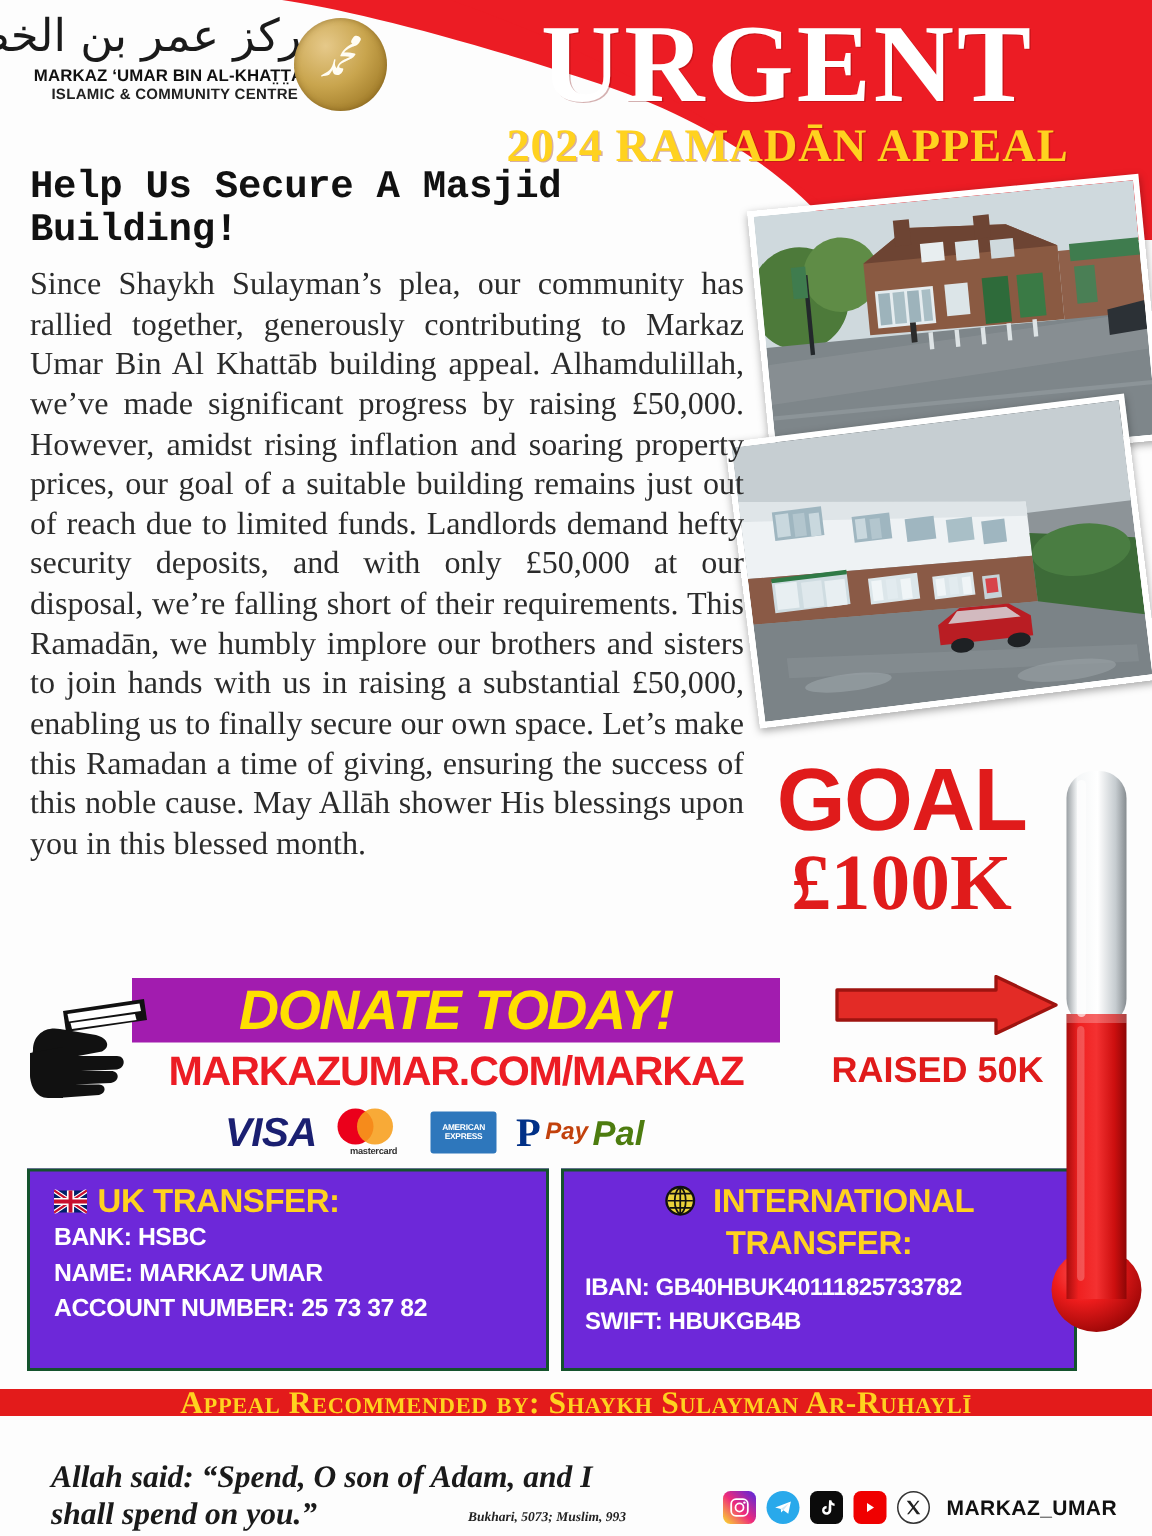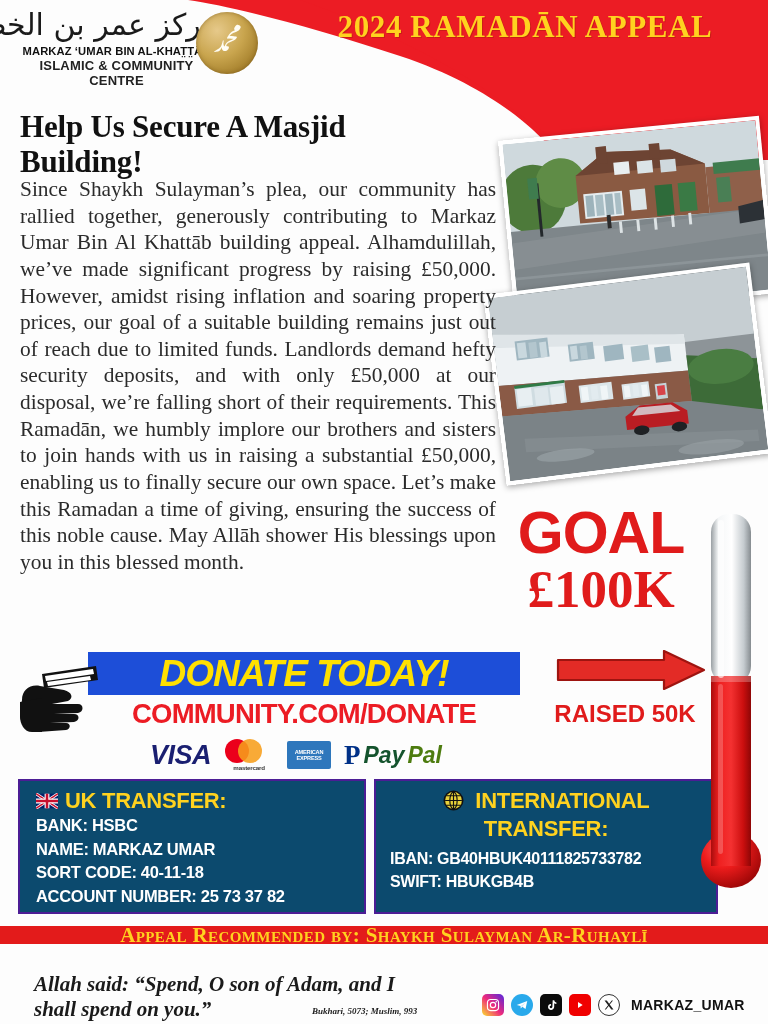--- a/index.html
+++ b/index.html
@@ -34,21 +34,21 @@
     font-family: "DejaVu Sans", sans-serif;
     font-size: 30px; line-height: 1.25; color: #1a1a1a;
     direction: rtl; white-space: nowrap; letter-spacing: -1px;
     margin-bottom: 1px;
   }
   .logo-name {
     font-size: 11.2px; font-weight: bold; color: #111;
     letter-spacing: 0.1px; white-space: nowrap;
   }
   .logo-sub {
-    font-size: 13px; font-weight: bold; color: #222;
+    font-size: 10px; font-weight: bold; color: #222;
     letter-spacing: 0.2px; margin-top: 1px;
   }
   .logo-medallion {
     position: absolute; left: 196px; top: 12px; width: 62px; height: 62px;
     border-radius: 50%;
     background: radial-gradient(circle at 34% 30%, #e6c98a 0%, #c9a54e 45%, #a8832f 75%, #8a6b23 100%);
     z-index: 7;
     display: flex; align-items: center; justify-content: center;
     box-shadow: inset 0 0 4px rgba(90,60,10,.45);
   }
@@ -75,23 +75,23 @@
     font-weight: bold;
     font-size: 31px; line-height: 1.1;
     color: #ffd21f; letter-spacing: 0.6px;
     margin-top: 2px;
     text-shadow: 1px 1px 0 rgba(140,30,0,.35);
   }
 
   
   .headline {
     position: absolute; left: 20px; top: 110px; width: 420px; z-index: 6;
-    font-family: Liberation Serif, serif;
+    font-family: Liberation Mono, monospace;
     font-weight: bold;
-    font-size: 31px; line-height: 1.12;
+    font-size: 26px; line-height: 1.12;
     color: #111111;
     letter-spacing: -0.2px;
   }
 
   
   .body-copy {
     position: absolute; left: 20px; top: 176px; width: 476px; z-index: 6;
     font-family: "Liberation Serif", serif;
     font-size: 21.4px; line-height: 1.245;
     color: #2b2b2b;
@@ -145,21 +145,21 @@
 
   
   .thermo { position: absolute; left: 700px; top: 508px; z-index: 7; }
 
   
   .hand-icon {
     position: absolute; left: 16px; top: 656px; width: 84px; height: 78px; z-index: 7;
   }
   .donate-bar {
     position: absolute; left: 88px; top: 652px; width: 432px; height: 43px;
-    background: #1d4ed8; z-index: 6;
+    background: #a21caf; z-index: 6;
     display: flex; align-items: center; justify-content: center;
   }
   .donate-bar span {
     font-family: "Liberation Sans", sans-serif;
     font-weight: bold; font-style: italic;
     font-size: 37px; color: #ffe000;
     letter-spacing: -1px; line-height: 1;
     -webkit-text-stroke: 0px;
   }
   .donate-url {
@@ -193,27 +193,27 @@
   }
   .amex span {
     color: #fff; font-size: 5.6px; font-weight: bold; line-height: 1.15;
     text-align: center; letter-spacing: -0.2px;
   }
   .paypal { display: flex; align-items: center; gap: 3px; }
   .pp-mark {
     font-family: "Liberation Serif", serif; font-weight: bold;
     font-size: 27px; color: #003087; line-height: 1;
   }
-  .pp-a { font-family:"Liberation Sans",sans-serif; font-weight:bold; font-style:italic; font-size:23px; color:#14532d; }
+  .pp-a { font-family:"Liberation Sans",sans-serif; font-weight:bold; font-style:italic; font-size:16px; color:#c2410c; }
   .pp-b { font-family:"Liberation Sans",sans-serif; font-weight:bold; font-style:italic; font-size:23px; color:#4d7c0f; }
 
   
   .panel {
-    position: absolute; background: #0c4a6e; z-index: 6;
-    border: 2px solid #4c1d95;
+    position: absolute; background: #6d28d9; z-index: 6;
+    border: 2px solid #14532d;
     color: #ffffff;
   }
   #panel-uk { left: 18px; top: 779px; width: 348px; height: 135px; padding: 8px 0 0 16px; }
   #panel-intl { left: 374px; top: 779px; width: 344px; height: 135px; padding: 8px 12px 0 12px; }
   .panel-head {
     display: flex; align-items: center; gap: 7px;
     font-family: "Liberation Sans", sans-serif;
     font-weight: bold; font-size: 22px; color: #ffd21f;
     letter-spacing: -0.3px; line-height: 1.12;
   }
@@ -286,20 +286,21 @@
   <div class="logo-block">
     <div class="logo-arabic">مركز عمر بن الخطاب</div>
     <div class="logo-name">MARKAZ ‘UMAR BIN AL-KHAT̤T̤ĀB</div>
     <div class="logo-sub">ISLAMIC &amp; COMMUNITY CENTRE</div>
   </div>
   <div class="logo-medallion">
     <span>ﷴ</span>
   </div>
 
   <div class="urgent">
+    <div class="urgent-title">URGENT</div>
     <div class="urgent-sub">2024 RAMADĀN APPEAL</div>
   </div>
 
   <div class="headline">Help Us Secure A Masjid Building!</div>
 
   <div class="body-copy">Since Shaykh Sulayman’s plea, our community has rallied together, generously contributing to Markaz Umar Bin Al Khattāb building appeal. Alhamdulillah, we’ve made significant progress by raising £50,000. However, amidst rising inflation and soaring property prices, our goal of a suitable building remains just out of reach due to limited funds. Landlords demand hefty security deposits, and with only £50,000 at our disposal, we’re falling short of their requirements. This Ramadān, we humbly implore our brothers and sisters to join hands with us in raising a substantial £50,000, enabling us to finally secure our own space. Let’s make this Ramadan a time of giving, ensuring the success of this noble cause. May Allāh shower His blessings upon you in this blessed month.</div>
 
   <div class="photo" id="photo-top">
     <svg viewBox="0 0 262 178" preserveAspectRatio="none">
       <rect width="262" height="178" fill="#b9c4c8"></rect>
@@ -464,21 +465,21 @@
                L58,58 C64,58 64,65 58,66 L34,67
                L50,67 C55,67 55,73 50,74 L22,76
                C10,76 4,68 4,58 Z" fill="#111111"></path>
       <path d="M4,46 L26,42 L26,76 L16,76 C8,76 4,68 4,60 Z" fill="#111111"></path>
     </svg>
   </div>
 
   <div class="donate-bar">
     <span>DONATE TODAY!</span>
   </div>
-  <div class="donate-url">COMMUNITY.COM/DONATE</div>
+  <div class="donate-url">MARKAZUMAR.COM/MARKAZ</div>
 
   <div class="pay-row">
     <div class="visa">VISA</div>
     <div class="mc-wrap">
       <div class="mc-circles">
         <div class="mc-c mc-red"></div>
         <div class="mc-c mc-yel"></div>
       </div>
       <div class="mc-text">mastercard</div>
     </div>
@@ -498,21 +499,20 @@
         <rect width="60" height="40" fill="#012169"></rect>
         <path d="M0,0 L60,40 M60,0 L0,40" stroke="#fff" stroke-width="8"></path>
         <path d="M0,0 L60,40 M60,0 L0,40" stroke="#C8102E" stroke-width="4"></path>
         <path d="M30,0 V40 M0,20 H60" stroke="#fff" stroke-width="13"></path>
         <path d="M30,0 V40 M0,20 H60" stroke="#C8102E" stroke-width="7"></path>
       </svg>
       <span>UK TRANSFER:</span>
     </div>
     <div class="panel-line">BANK: HSBC</div>
     <div class="panel-line">NAME: MARKAZ UMAR</div>
-    <div class="panel-line">SORT CODE: 40-11-18</div>
     <div class="panel-line">ACCOUNT NUMBER: 25 73 37 82</div>
   </div>
 
   <div class="panel" id="panel-intl">
     <div class="panel-head">
       <span class="globe-wrap">
         <svg class="globe" viewBox="0 0 40 40">
           <circle cx="20" cy="20" r="19" fill="#111111"></circle>
           <circle cx="20" cy="20" r="16" fill="#e9d23a"></circle>
           <ellipse cx="20" cy="20" rx="7" ry="16" fill="none" stroke="#111" stroke-width="2.2"></ellipse>

